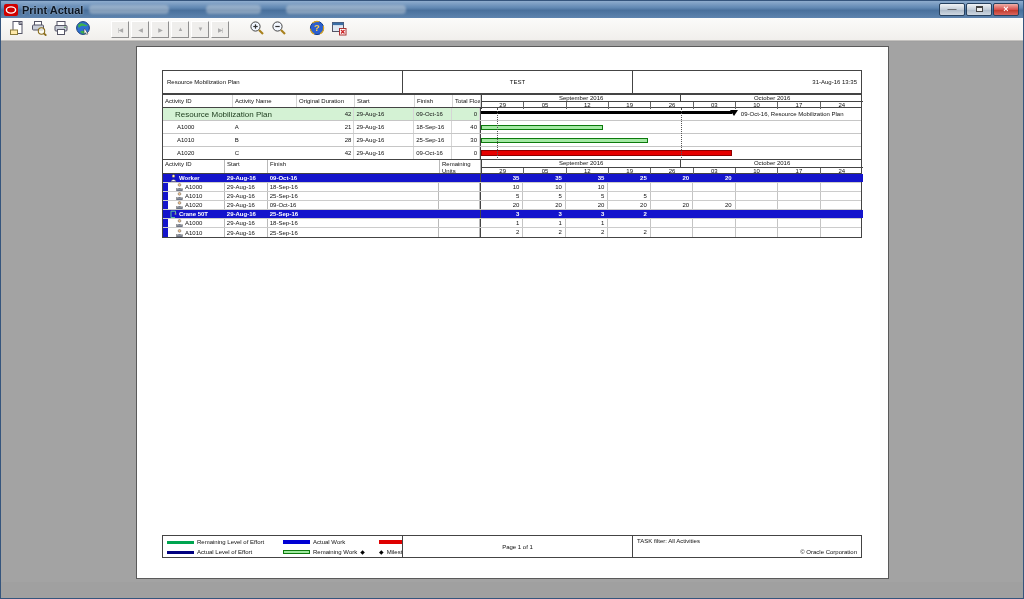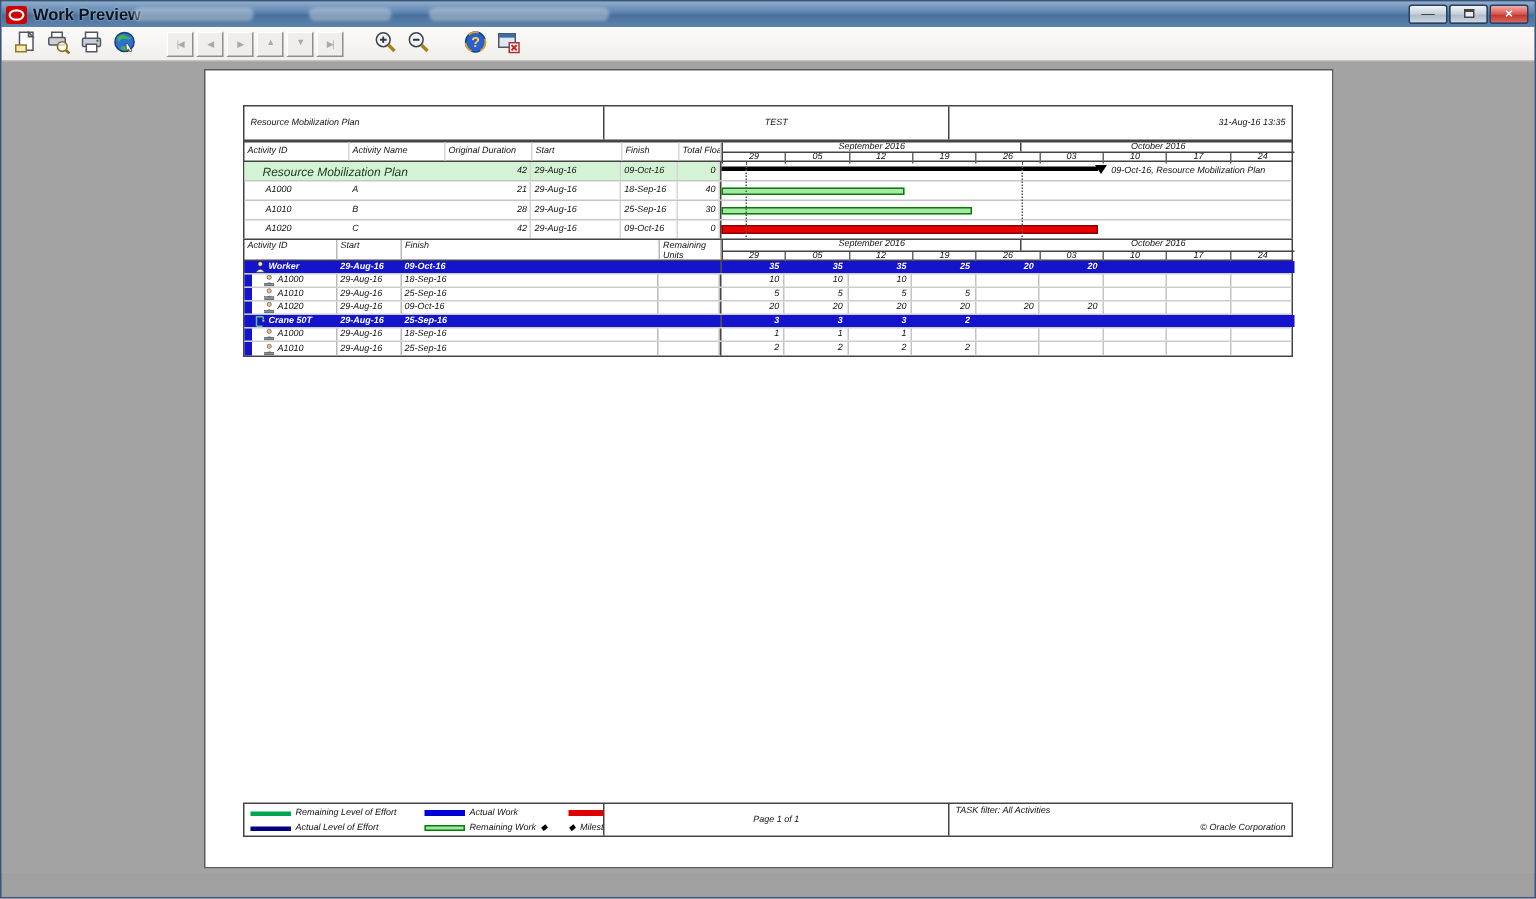--- a/index.html
+++ b/index.html
@@ -23,21 +23,21 @@
   
   .toolbar { position:absolute; top:17px; left:0; right:0; height:23px; background:linear-gradient(180deg,#fbfbfa,#f1efec);
     border-bottom:1px solid #c4c2bf; display:flex; align-items:center; padding-left:5px; }
   .tbar-btn { width:22px; height:20px; display:flex; align-items:center; justify-content:center; background:transparent; border:none; cursor:pointer; }
   .nav-btn { width:18px; height:17px; margin:0 1px; display:flex; align-items:center; justify-content:center;
     background:#efeeec; border:1px solid; border-color:#ffffff #8f8f8f #8f8f8f #ffffff;
     font-size:6px; color:#a9a9a9; letter-spacing:-1px; }
   .tbar-sep { width:16px; height:1px; }
 
   
-  .workspace { position:absolute; top:41px; left:0; right:0; bottom:16px; background:#a3a3a3;font-style:italic; }
+  .workspace { position:absolute; top:41px; left:0; right:0; bottom:16px; background:#a3a3a3; }
   .page { position:absolute; left:135px; top:4px; width:753px; height:533px; background:#fff; border:1px solid #5a5a5a; }
 
   .rpt { position:absolute; font-size:6px; color:#111; }
 
   
   .rpt-hdr { left:25px; top:23px; width:700px; height:24px; border:1px solid #444; display:flex; }
   .rpt-hdr-cell { border-right:1px solid #444; display:flex; align-items:center; padding:0 4px; overflow:hidden; }
   .rpt-hdr-cell:last-child { border-right:none; justify-content:flex-end; }
   .rpt-hdr-cell.center { justify-content:center; }
 
@@ -121,21 +121,21 @@
 </head>
 <body>
 
 <div class="window">
 
   <div class="titlebar">
     <svg class="tb-appicon" viewBox="0 0 14 12">
       <rect width="14" height="12" rx="2" fill="#d00000"></rect>
       <ellipse cx="7" cy="6" rx="4.6" ry="3.1" fill="none" stroke="#fff" stroke-width="1.4"></ellipse>
     </svg>
-    <span class="tb-title">Work Preview</span>
+    <span class="tb-title">Print Actual</span>
     <span class="tb-blob" style="left:88px;width:80px"></span>
     <span class="tb-blob" style="left:205px;width:55px"></span>
     <span class="tb-blob" style="left:285px;width:120px"></span>
     <span class="tb-controls">
       <span class="tb-btn">—</span>
       <span class="tb-btn"><span class="restore-glyph"></span></span>
       <span class="tb-btn close">×</span>
     </span>
   </div>
 

